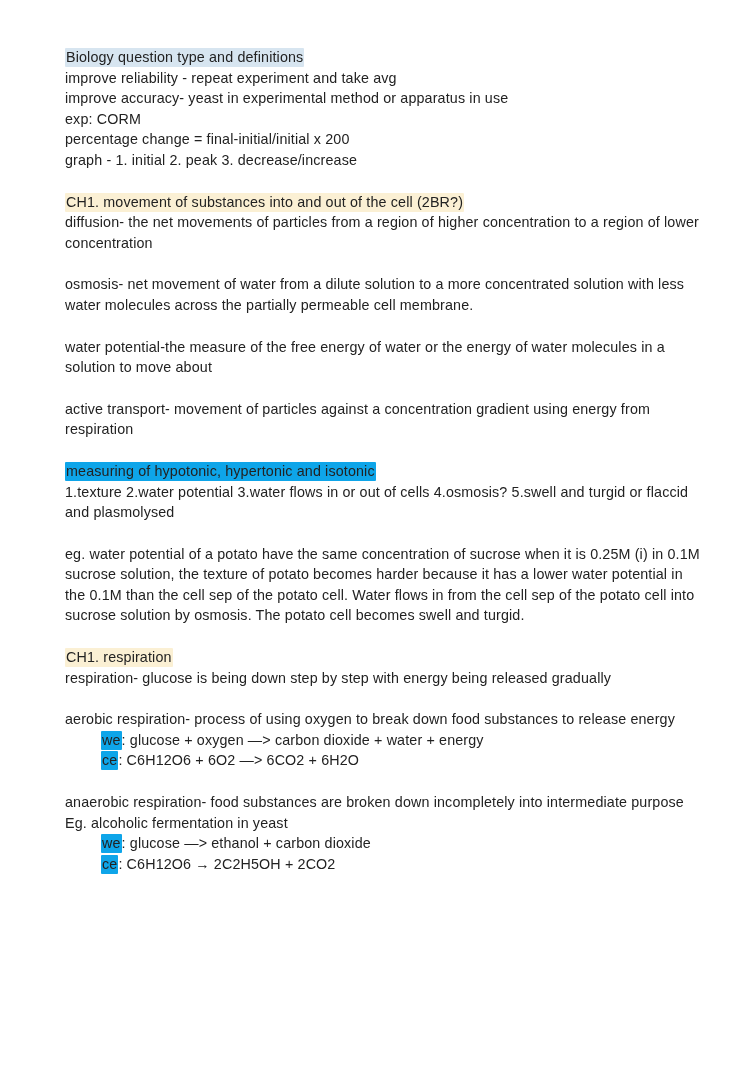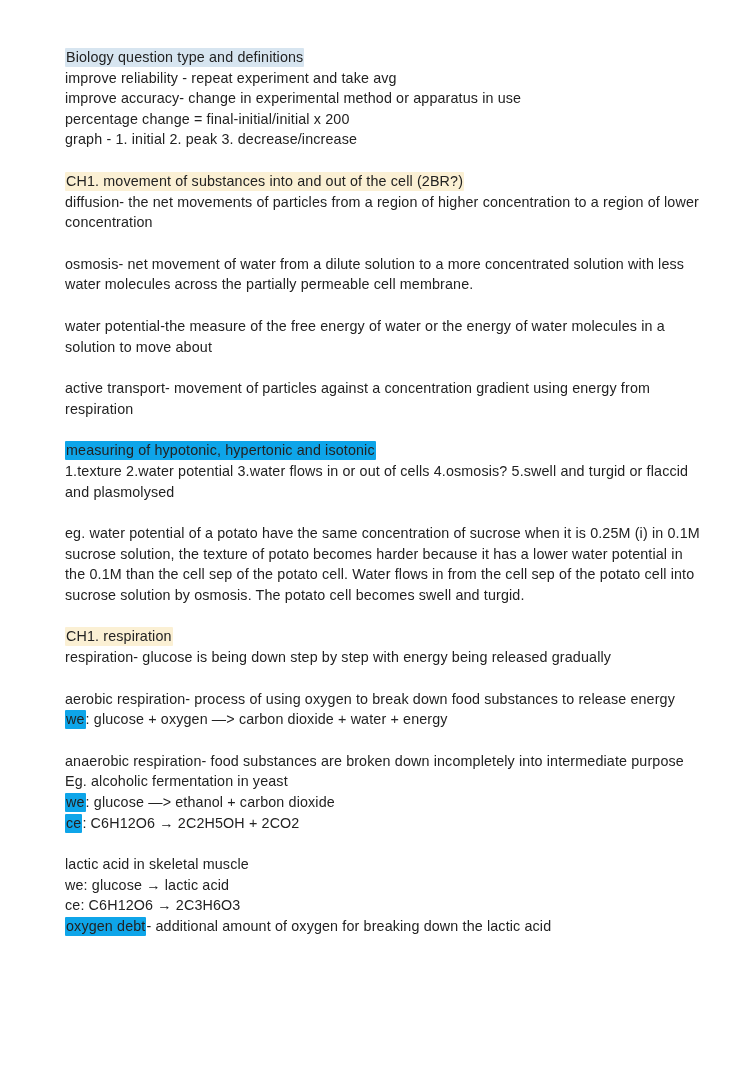--- a/index.html
+++ b/index.html
@@ -58,32 +58,33 @@
   .hl {
     padding: 1px 1px 2px 1px;
     border-radius: 1px;
     box-decoration-break: clone;
     -webkit-box-decoration-break: clone;
   }
   .hl-blue   { background: #d7e5f0; }
   .hl-cream  { background: #fbf0d4; text-align: right; }
   .hl-purple { background: #0ea5e9; }
 
-  .eqn { white-space: pre-wrap; }
+  .eqn { white-space: pre-wrap; margin-left: 36px; }
 </style>
 </head>
 <body>
 
 <div class="page">
   <div class="doc">
 
     <div class="block">
       <div class="line"><span class="hl hl-blue">Biology question type and definitions</span></div>
       <div class="line">improve reliability - repeat experiment and take avg</div>
-      <div class="line">improve accuracy- change in experimental method or apparatus in use</div>
+      <div class="line">improve accuracy- yeast in experimental method or apparatus in use</div>
+      <div class="line">exp: CORM</div>
       <div class="line">percentage change = final-initial/initial x 200</div>
       <div class="line">graph - 1. initial 2. peak 3. decrease/increase</div>
     </div>
 
     <div class="gap-md"></div>
 
     <div class="block">
       <div class="line"><span class="hl hl-cream">CH1. movement of substances into and out of the cell (2BR?)</span></div>
       <div class="para wide">diffusion- the net movements of particles from a region of higher concentration to a region of lower concentration</div>
     </div>
@@ -116,34 +117,29 @@
     <div class="block">
       <div class="line"><span class="hl hl-cream">CH1. respiration</span></div>
       <div class="para wide">respiration- glucose is being down step by step with energy being released gradually</div>
     </div>
 
     <div class="gap-md"></div>
 
     <div class="block">
       <div class="para wide">aerobic respiration- process of using oxygen to break down food  substances to release energy</div>
       <div class="line eqn"><span class="hl hl-purple">we</span><span>: glucose + oxygen —&gt; carbon dioxide + water + energy</span></div>
+      <div class="line eqn"><span class="hl hl-purple">ce</span><span>: C6H12O6 + 6O2 —&gt; 6CO2 + 6H2O</span></div>
     </div>
 
     <div class="gap-md"></div>
 
     <div class="block">
       <div class="para wide">anaerobic respiration- food substances are broken down incompletely into intermediate purpose</div>
       <div class="line">Eg. alcoholic fermentation in yeast</div>
       <div class="line eqn"><span class="hl hl-purple">we</span><span>: glucose —&gt; ethanol + carbon dioxide</span></div>
       <div class="line eqn"><span class="hl hl-purple">ce</span><span>: C6H12O6 → 2C2H5OH + 2CO2</span></div>
     </div>
 
     <div class="gap-md"></div>
 
-    <div class="block">
-      <div class="line">lactic acid in skeletal muscle</div>
-      <div class="line eqn">we: glucose → lactic acid</div>
-      <div class="line eqn">ce: C6H12O6 → 2C3H6O3</div>
-      <div class="line"><span class="hl hl-purple">oxygen debt</span><span>- additional amount of oxygen for breaking down the lactic acid</span></div>
-    </div>
 
   </div>
 </div>
 
 </body></html>

